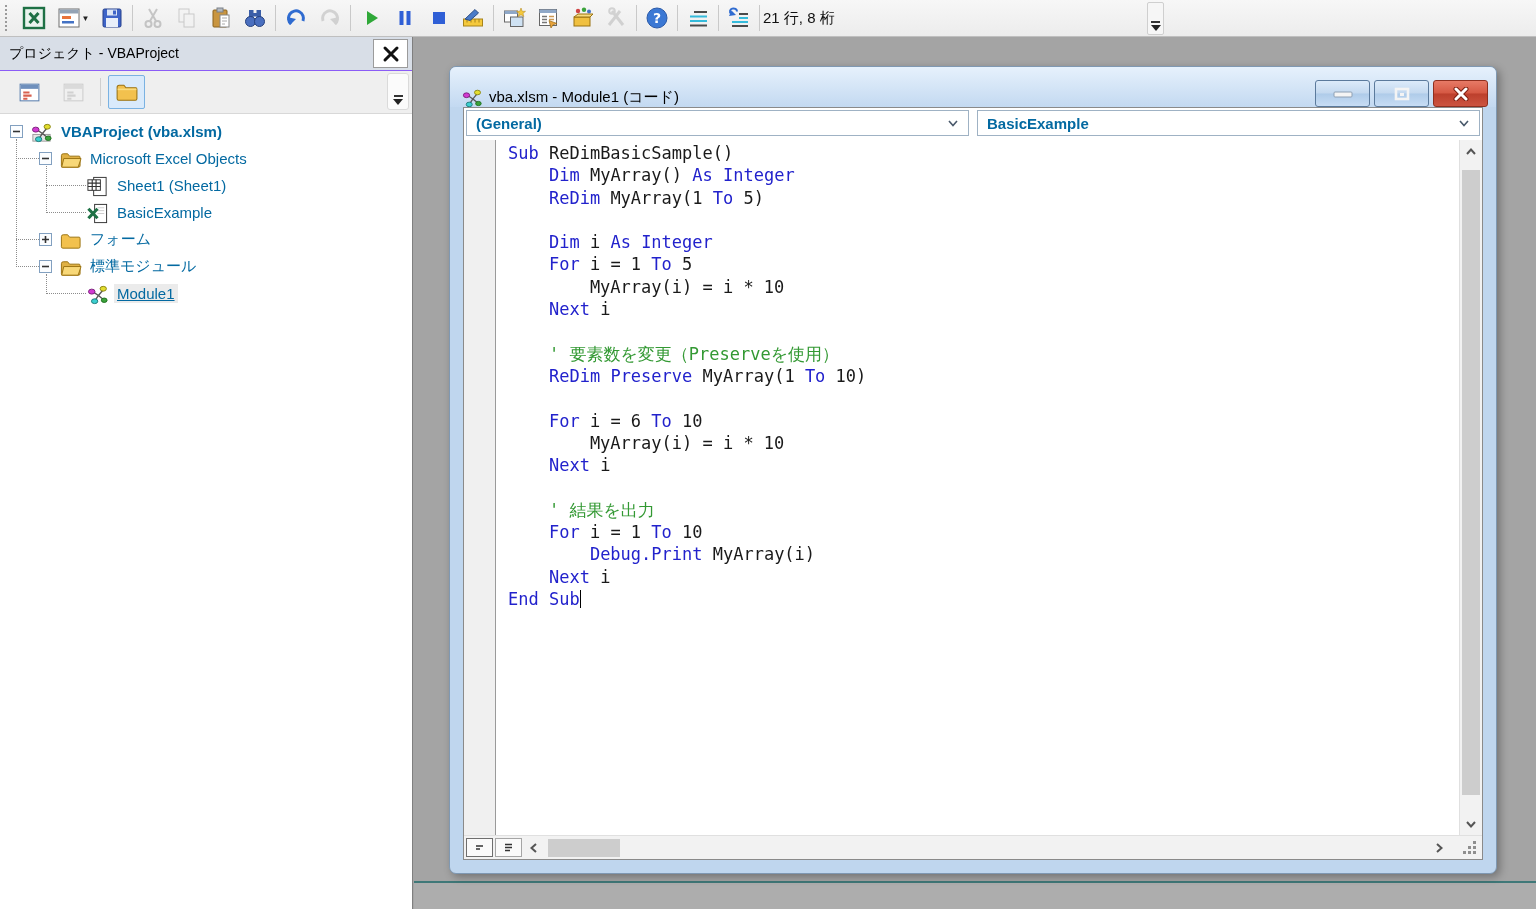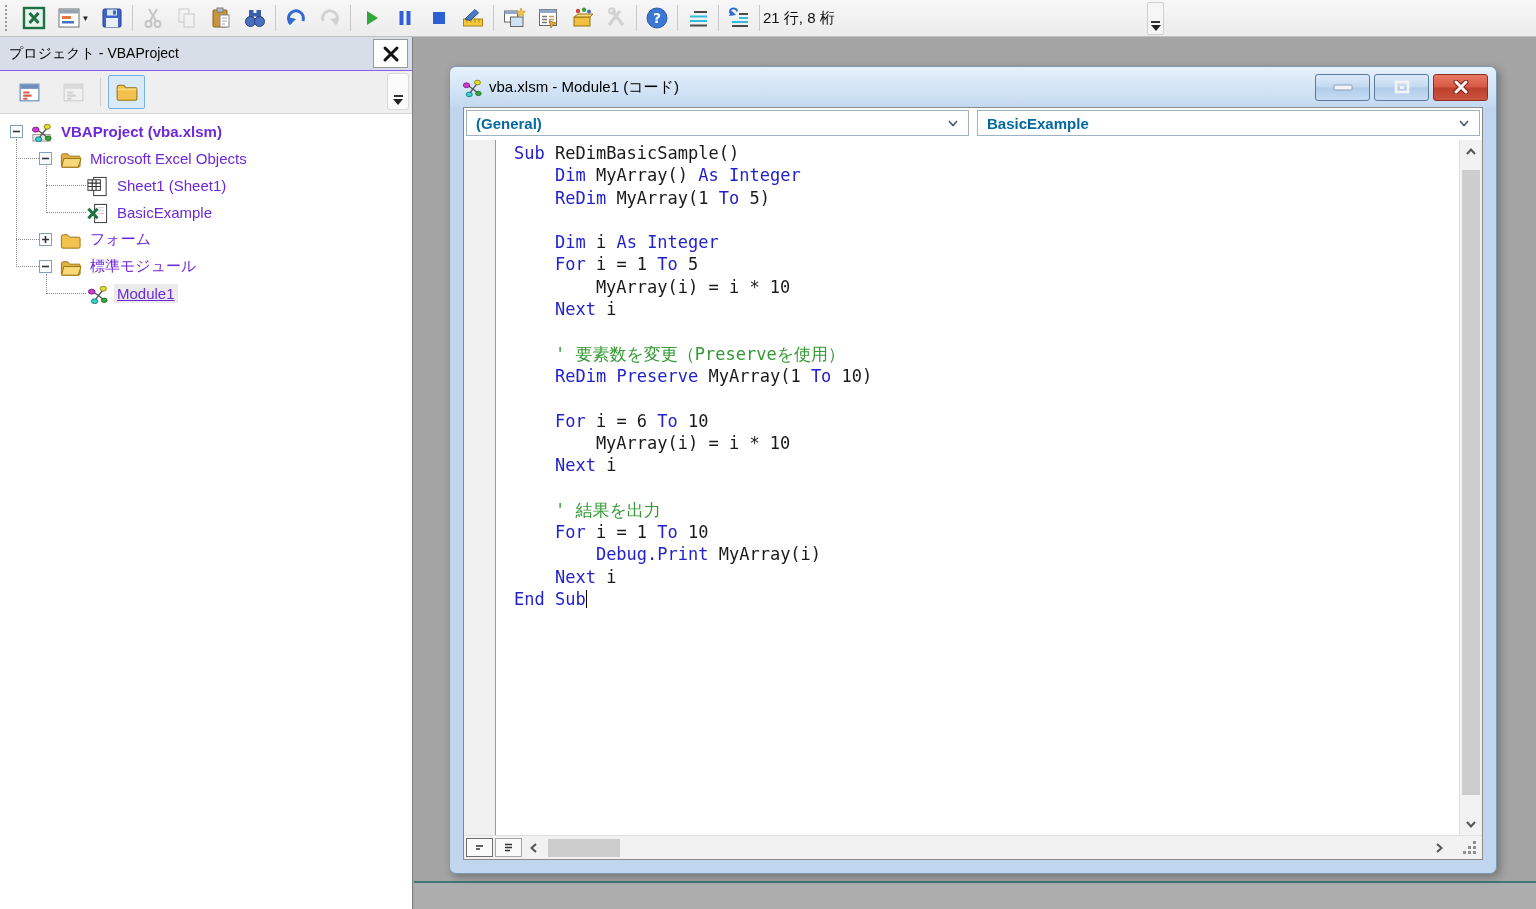--- a/index.html
+++ b/index.html
@@ -39,21 +39,21 @@
           border:1px solid transparent; border-radius:2px; margin-right:7px; flex:none; }
   .pbtn .picon { width:25px; height:24px; }
   .pbtn.selected { background:#D9EAFB; border-color:#7AB2E2; }
   .pbtn.disabled { opacity:.5; filter:grayscale(1); }
   .psep { width:1px; height:28px; background:#CFCFCF; margin:0 7px 0 1px; flex:none; }
   .p-overflow { position:absolute; right:3px; top:2px; width:22px; height:37px;
                 background:#FBFBFB; border:1px solid #DADADA; border-radius:3px;
                 display:flex; flex-direction:column; align-items:center; justify-content:flex-end; padding-bottom:4px; }
 
   
-  .tree { position:relative; flex:1; padding-top:4px; font-size:15px; color:#6d28d9; overflow:hidden; }
+  .tree { position:relative; flex:1; padding-top:4px; font-size:15px; color:#0369a1; overflow:hidden; }
   .guide { position:absolute; border-left:1px dotted #8C8C8C; width:0; }
   .guide.h { border-left:none; border-top:1px dotted #8C8C8C; height:0; }
   .trow { height:27px; display:flex; align-items:center; position:relative; }
   .exp { width:13px; height:13px; border:1px solid #82A0C0; background:#FBFDFF; flex:none;
          display:flex; align-items:center; justify-content:center; position:relative; z-index:2; }
   .exp svg { width:11px; height:11px; }
   .exp.lv0 { margin-left:10px; } .exp.lv1 { margin-left:39px; }
   .ticon-tree { width:23px; height:21px; flex:none; margin-left:7px; position:relative; z-index:2; }
   .noexp2 { margin-left:86px !important; }
   .tlabel { margin-left:5px; white-space:nowrap; padding:1px 3px; }
@@ -61,41 +61,41 @@
   .tlabel.sel { background:#EBEBEB;text-decoration:underline; }
 
   
   .mdi { position:absolute; left:414px; top:37px; right:0; bottom:0; background:#A4A4A4; }
   .mdi-edge { position:absolute; left:0; right:0; top:844px; height:2px; background:#3F7878; }
   .mdi-bottom { position:absolute; left:0; right:0; top:846px; bottom:0; background:#ADADAD; }
 
   .win { position:absolute; left:35px; top:29px; width:1048px; height:808px;
          background:#BFD6EE; border:1px solid #7F98B2; border-radius:7px;
          box-shadow:3px 3px 8px rgba(0,0,0,.3); }
-  .win-title { height:40px; display:flex; align-items:center; padding:0 8px 0 11px;
+  .win-title { height:40px; display:flex; align-items:flex-end; padding:0 8px 0 11px;
                background:linear-gradient(#E6F1FC,#C3D9F1); border-radius:6px 6px 0 0; }
   .win-icon { width:22px; height:20px; }
   .win-title-text { font-size:15px; color:#000; margin-left:6px; }
   .win-btns { margin-left:auto; display:flex; gap:4px; }
   .wbtn { width:55px; height:27px; border:1px solid #5B7A9C; border-radius:3px;
           background:linear-gradient(#DCEBFA 0%,#C3D8EF 49%,#AECBE9 51%,#C8DDF4 100%);
           display:flex; align-items:center; justify-content:center; }
   .wbtn.close { border-color:#8E2F1F;
           background:linear-gradient(#E77A66 0%,#D55843 49%,#BC3F2C 51%,#CC5440 100%); }
 
   .win-content { position:absolute; left:13px; right:13px; top:40px; bottom:13px;
                  background:#FFF; border:1px solid #8A8A8A; }
   .combo-row { position:absolute; left:2px; right:2px; top:2px; height:28px; display:flex; gap:8px; background:#FFF; }
   .combo { flex:1; height:26px; border:1px solid #9FB2C4; display:flex; align-items:center;
            padding:0 9px; font-size:15px; font-weight:bold; color:#0369a1; background:#FFF; }
   .combo .chev { margin-left:auto; width:12px; height:10px; }
 
   .code-region { position:absolute; left:0; right:0; top:32px; bottom:24px; display:flex; }
   .margin-bar { width:32px; flex:none; background:#F0F0F0; border-right:1px solid #9A9A9A; }
-  .codebox { flex:1; overflow:hidden; padding:2px 0 0 18px; background:#FFF;
+  .codebox { flex:1; overflow:hidden; padding:2px 0 0 12px; background:#FFF;
              font-family:"DejaVu Sans Mono",monospace; font-size:17px; line-height:22.3px;
              white-space:pre; color:#1A1A1A; }
   .cl { height:22.3px; }
   .k { color:#2222CC; } .c { color:#339933; }
   .caret { display:inline-block; width:1.5px; height:18px; background:#000; vertical-align:-3px; }
 
   .vscroll { width:23px; flex:none; background:#F2F2F2; border-left:1px solid #E0E0E0; position:relative; }
   .sarrow { position:absolute; left:0; width:100%; height:22px; display:flex; align-items:center; justify-content:center; }
   .vthumb { position:absolute; left:2px; right:2px; top:30px; height:625px; background:#CDCDCD; }
 

